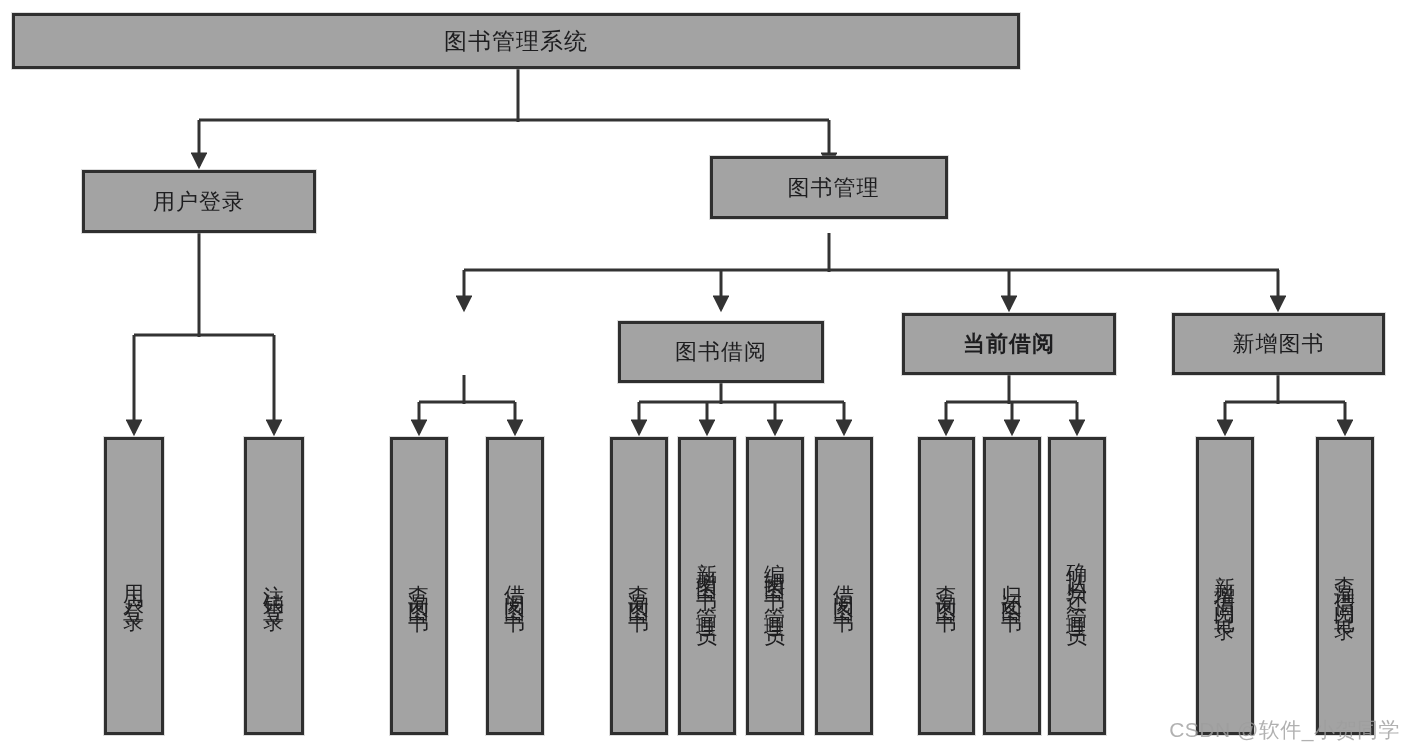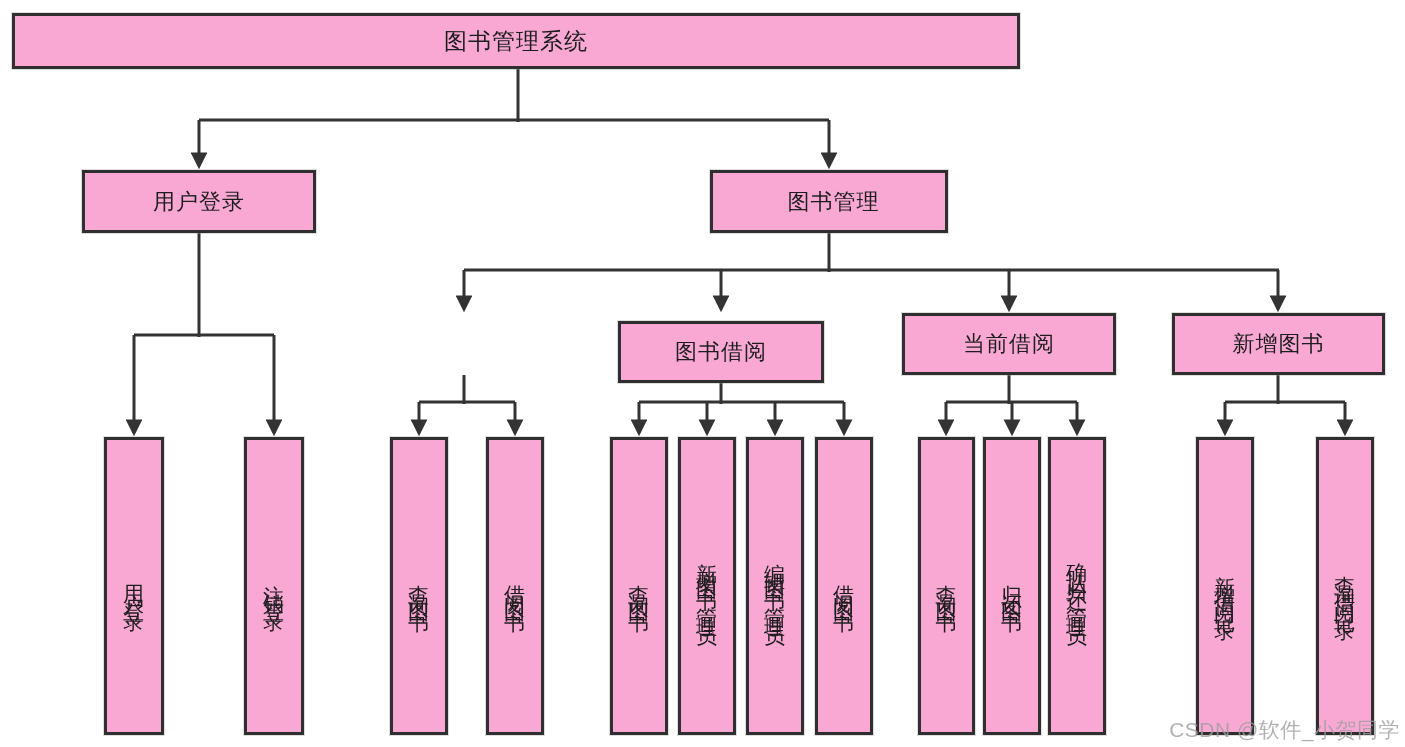--- a/index.html
+++ b/index.html
@@ -17,21 +17,21 @@
     overflow:hidden;
     font-family:"Liberation Sans","DejaVu Sans",sans-serif;
     color:var(--text);
   }
   .wires{position:absolute;left:0;top:0;width:1405px;height:747px;}
   .wires line{stroke:var(--line);stroke-width:3;}
   .wires marker path{fill:var(--line);}
   .box{
     position:absolute;
     box-sizing:border-box;
-    background:#f9a8d4;
+    background:#a3a3a3;
     border:3px solid var(--border);
     display:flex;align-items:center;justify-content:center;
     text-align:center;
     font-size:22px;
     letter-spacing:1px;
     line-height:1;
     box-shadow:0 0 0 1px rgba(160,160,160,.35);
   }
   .box.root{font-size:23px;}
   .leaf span{
@@ -101,24 +101,24 @@
 
     <line x1="1278" y1="375" x2="1278" y2="404"></line>
     <line x1="1225" y1="402" x2="1345" y2="402"></line>
     <line x1="1225" y1="402" x2="1225" y2="433" marker-end="url(#arw)"></line>
     <line x1="1345" y1="402" x2="1345" y2="433" marker-end="url(#arw)"></line>
   </svg>
 
   <div class="box root" style="left:12px;top:13px;width:1008px;height:56px;">图书管理系统</div>
 
   <div class="box" style="left:82px;top:170px;width:234px;height:63px;">用户登录</div>
-  <div class="box" style="left:710px;top:170px;width:238px;height:63px;padding-left:9px;">图书管理</div>
+  <div class="box" style="left:710px;top:156px;width:238px;height:63px;padding-left:9px;">图书管理</div>
 
   <div class="box" style="left:618px;top:313px;width:206px;height:62px;margin-top:8px;">图书借阅</div>
-  <div class="box" style="left:902px;top:313px;width:214px;height:62px;">当前借阅</div>
+  <div class="box" style="left:902px;top:313px;width:214px;height:62px;font-weight:bold;">当前借阅</div>
   <div class="box" style="left:1172px;top:313px;width:213px;height:62px;">新增图书</div>
 
   <div class="box leaf" style="left:104px;top:437px;width:60px;height:298px;">
     <span>用户登录</span>
   </div>
   <div class="box leaf" style="left:244px;top:437px;width:60px;height:298px;">
     <span>注销登录</span>
   </div>
 
   <div class="box leaf" style="left:390px;top:437px;width:58px;height:298px;">

